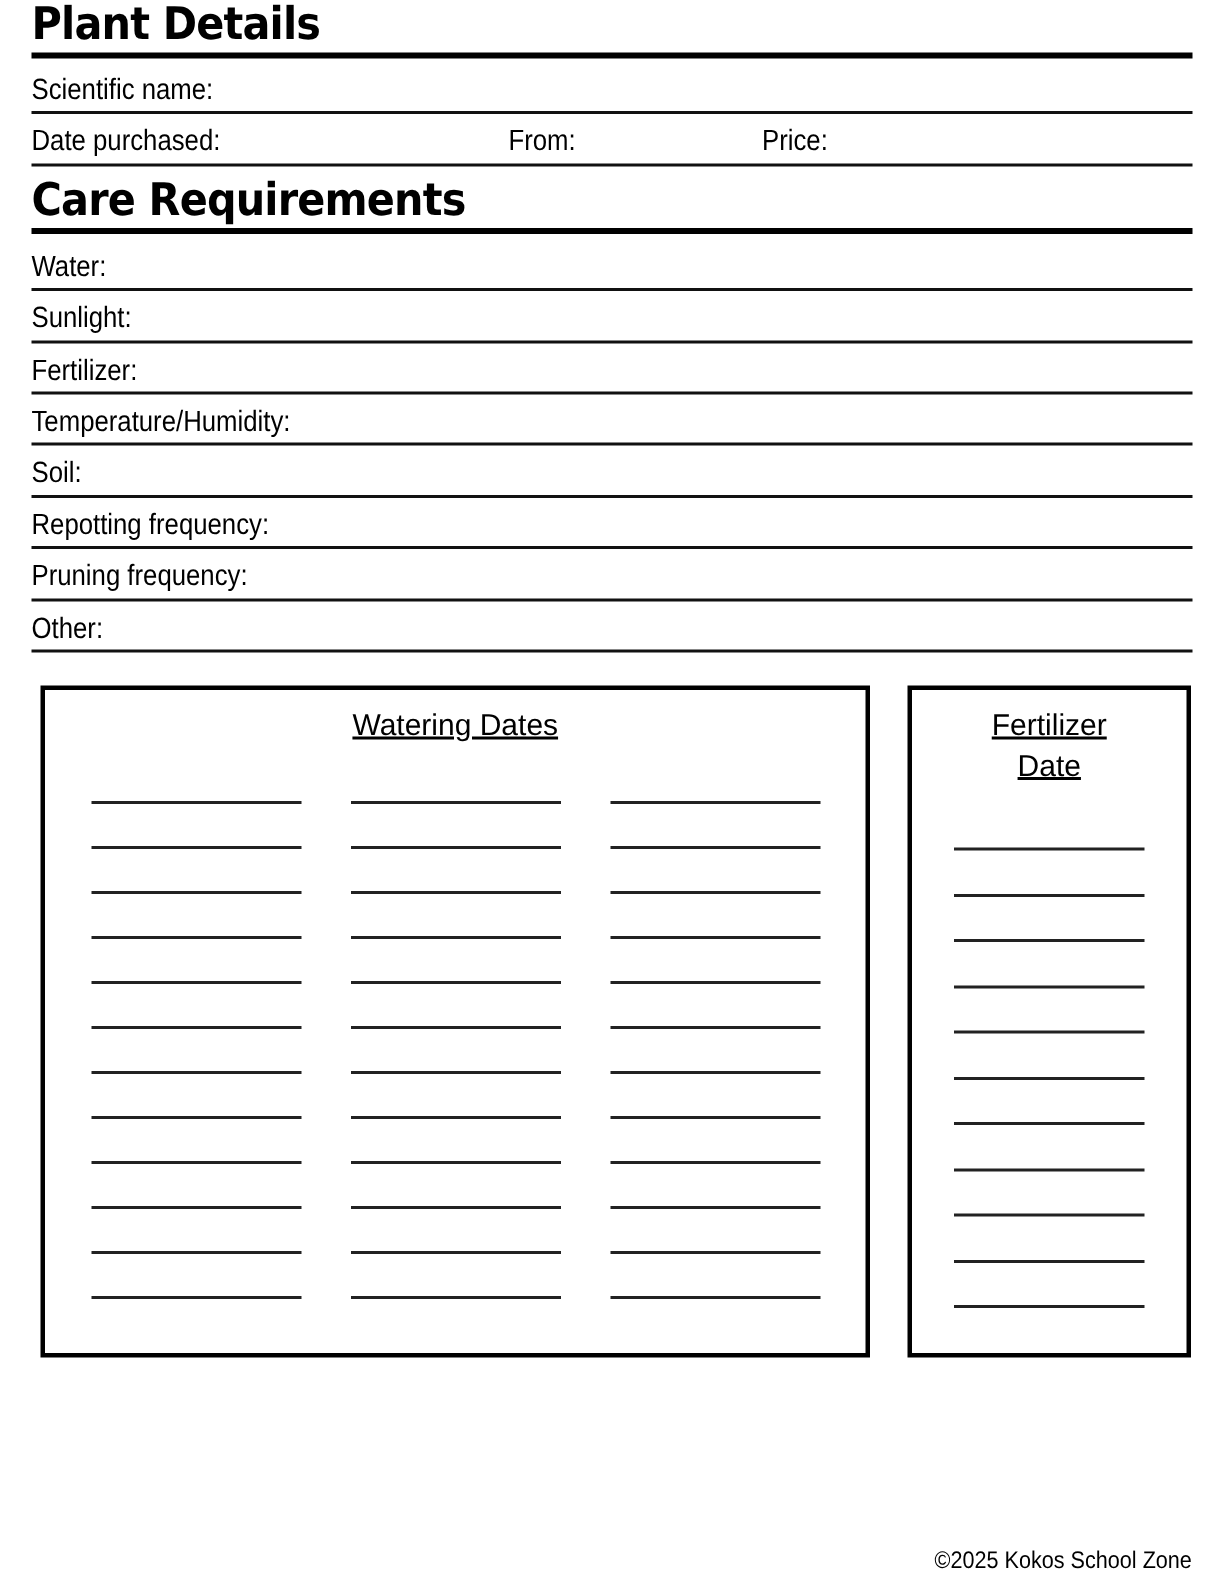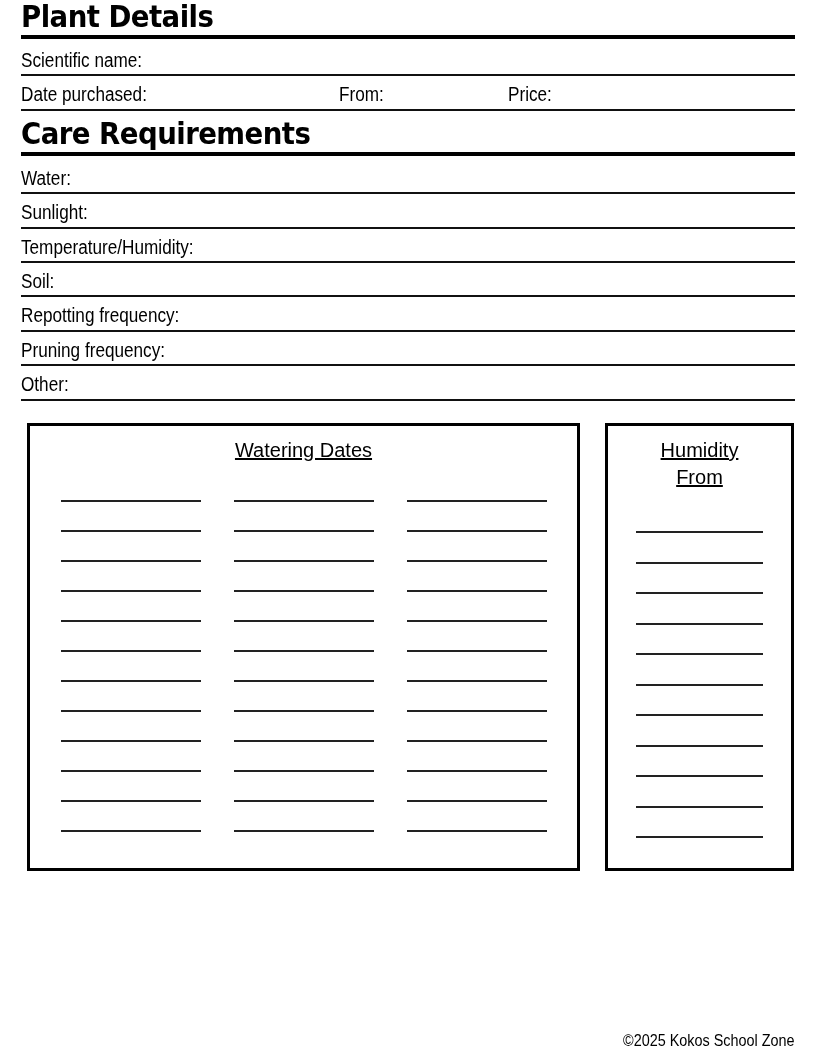--- a/index.html
+++ b/index.html
@@ -174,20 +174,23 @@
   </div>
 
   <div class="fields-group care">
     <div class="field-row">
       <span class="field-label">Water:</span>
     </div>
     <div class="field-row">
       <span class="field-label">Sunlight:</span>
     </div>
     <div class="field-row">
+      <span class="field-label">Fertilizer:</span>
+    </div>
+    <div class="field-row">
       <span class="field-label">Temperature/Humidity:</span>
     </div>
     <div class="field-row">
       <span class="field-label">Soil:</span>
     </div>
     <div class="field-row">
       <span class="field-label">Repotting frequency:</span>
     </div>
     <div class="field-row">
       <span class="field-label">Pruning frequency:</span>
@@ -243,22 +246,22 @@
             <div class="blank-line"></div>
             <div class="blank-line"></div>
             <div class="blank-line"></div>
             <div class="blank-line"></div>
           </div>
       </div>
     </div>
 
     <div class="dates-box box-repotting">
       <div class="box-title">
-        <div>Humidity</div>
-        <div>From</div>
+        <div>Fertilizer</div>
+        <div>Date</div>
       </div>
       <div class="repot-lines" id="rcol1">
           <div class="blank-line"></div>
           <div class="blank-line"></div>
           <div class="blank-line"></div>
           <div class="blank-line"></div>
           <div class="blank-line"></div>
           <div class="blank-line"></div>
           <div class="blank-line"></div>
           <div class="blank-line"></div>

